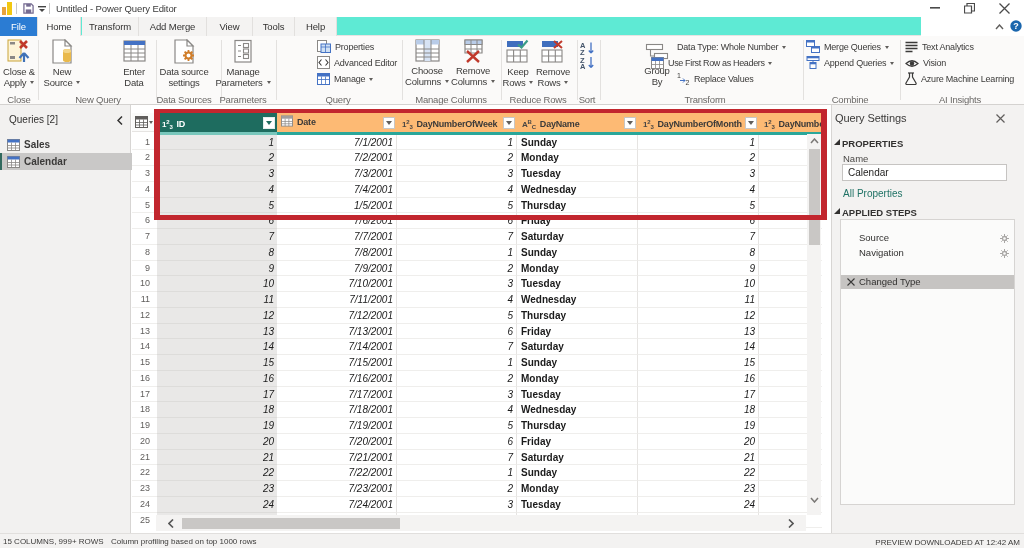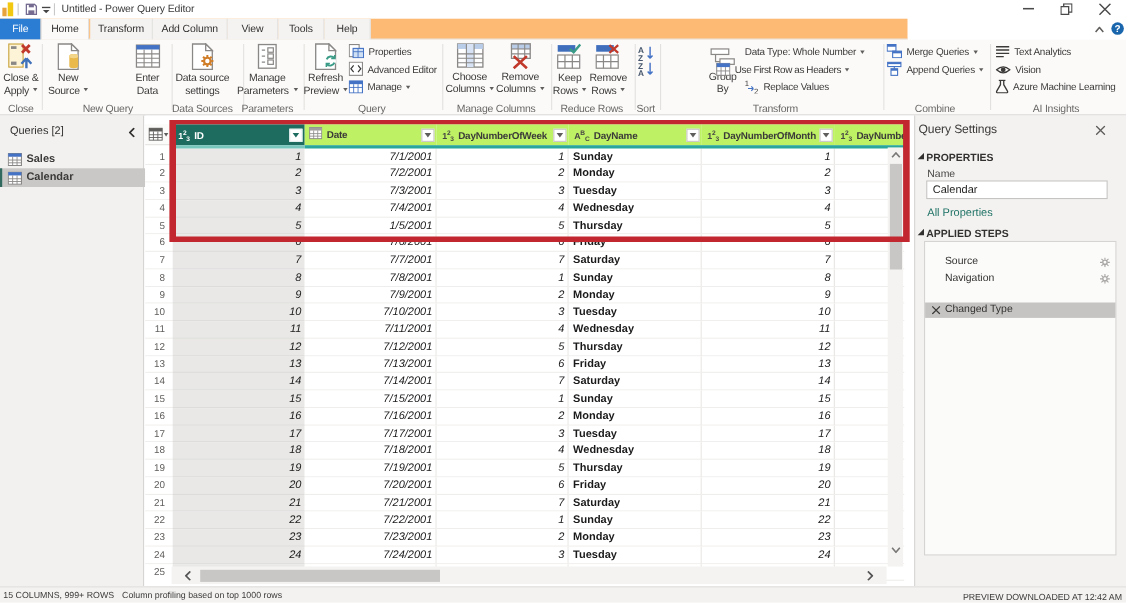--- a/index.html
+++ b/index.html
@@ -3,21 +3,21 @@
 <style>
 * { margin:0; padding:0; box-sizing:border-box; }
 html,body { width:1024px; height:548px; overflow:hidden; }
 body { font-family:"Liberation Sans", sans-serif; position:relative; background:#fff; }
 .abs { position:absolute; }
 
 #titlebar { position:absolute; left:0; top:0; width:1024px; height:17px; background:#fff; }
 #titlebar .apptitle { position:absolute; left:56px; top:3px; font-size:9.5px; letter-spacing:-0.1px; color:#3a3a3a; }
 .tsep { position:absolute; top:3px; width:1px; height:11px; background:#c8c8c8; }
 
-#menubar { position:absolute; left:0; top:17px; width:825px; height:19px; background:#fdba74; border-bottom:1px solid #e6e4e2; }
+#menubar { position:absolute; left:0; top:17px; width:921px; height:19px; background:#5eead4; border-bottom:1px solid #e6e4e2; }
 .mtab { position:absolute; top:0; height:19px; line-height:19px; text-align:center; font-size:9.5px; letter-spacing:-0.1px; color:#323130; border-right:1px solid #e2e0de; background:#f4f3f2; }
 #tab-file { background:#2b7cd3; color:#fff; border-right:none; }
 #tab-home { background:#fbfaf9; border-left:1px solid #e2e0de; }
 
 #ribbon { position:absolute; left:0; top:36px; width:1024px; height:69px; background:#fbfaf9; border-bottom:1px solid #d4d2d0; font-size:9.5px; }
 .rsep { position:absolute; top:4px; width:1px; height:60px; background:#e3e1df; }
 .glabel { position:absolute; top:58px; height:11px; font-size:9.5px; letter-spacing:-0.2px; color:#6a6866; text-align:center; white-space:nowrap; }
 .bigbtn { position:absolute; top:3px; text-align:center; font-size:9.5px; letter-spacing:-0.2px; color:#3b3a39; line-height:10.5px; white-space:nowrap; }
 .bigbtn svg { display:block; margin:0 auto 3px auto; }
 .srow { position:absolute; height:14px; line-height:14px; font-size:9px; letter-spacing:-0.2px; color:#3b3a39; white-space:nowrap; }
@@ -31,21 +31,21 @@
 .qrow svg { position:absolute; left:7px; top:3px; }
 .qrow .qtext { position:absolute; left:24px; }
 #qsel { background:#c9c8c7; border-left:2px solid #31695e; }
 #qsel .qtext { left:22px; }
 
 #rpanel { position:absolute; left:831px; top:105px; width:193px; height:428px; background:#f3f2f1; border-left:1px solid #d7d5d3; }
 
 #statusbar { position:absolute; left:0; top:533px; width:1024px; height:15px; background:#f3f2f1; border-top:1px solid #e1dfdd; font-size:8px; color:#3b3a39; }
 
 #tablearea { position:absolute; left:132px; top:105px; width:699px; height:428px; background:#fff; }
-.hd { position:absolute; top:113px; height:18.5px; background:#bef264; font-size:9px; font-weight:bold; letter-spacing:-0.2px; color:#3b3a39; line-height:18.5px; white-space:nowrap; overflow:hidden; z-index:4; }
+.hd { position:absolute; top:113px; height:18.5px; background:#fdba74; font-size:9px; font-weight:bold; letter-spacing:-0.2px; color:#3b3a39; line-height:18.5px; white-space:nowrap; overflow:hidden; z-index:4; }
 .hd .typ { font-size:8px; font-weight:bold; margin:0 4px 0 5px; color:#484644; }
 .hd .typ sup { font-size:6px; vertical-align:3px; }
 .hd .typ sub { font-size:6px; vertical-align:-2px; }
 #hd-id { background:#1e6c5f; color:#fff; }
 #hd-id .typ { color:#fff; }
 .fbtn { position:absolute; top:3.5px; right:2.5px; width:12px; height:12px; background:#fff; border:1px solid #c8c6c4; }
 .fbtn:after { content:""; position:absolute; left:2.5px; top:3.5px; width:0; height:0; border-left:3px solid transparent; border-right:3px solid transparent; border-top:4px solid #605e5c; }
 #hd-id .fbtn { border-color:#e4f0ee; }
 #hd-id .fbtn:after { border-top-color:#1e6c5f; }
 .hunder { position:absolute; top:131.5px; height:3px; background:#2aa79a; z-index:4; }
@@ -104,21 +104,21 @@
     </svg>
   <svg class="abs" style="left:999px;top:3px" width="11" height="11" viewBox="0 0 11 11">
       <path d="M0.5 0.5 L10.5 10.5 M10.5 0.5 L0.5 10.5" stroke="#4a4a4a" stroke-width="1.3"></path>
     </svg>
 </div>
 
 <div id="menubar">
   <div class="mtab" id="tab-file" style="left:0;width:37px">File</div>
   <div class="mtab" id="tab-home" style="left:37px;width:44px">Home</div>
   <div class="mtab" style="left:82px;width:57px">Transform</div>
-  <div class="mtab" style="left:139px;width:68px">Add Column</div>
+  <div class="mtab" style="left:139px;width:68px">Add Merge</div>
   <div class="mtab" style="left:207px;width:46px">View</div>
   <div class="mtab" style="left:253px;width:42px">Tools</div>
   <div class="mtab" style="left:295px;width:42px">Help</div>
   <svg class="abs" style="left:995px;top:7px" width="9" height="6" viewBox="0 0 9 6">
       <path d="M1 5 L4.5 1 L8 5" fill="none" stroke="#605e5c" stroke-width="1.4"></path>
     </svg>
   <svg class="abs" style="left:1010px;top:3px" width="12" height="12" viewBox="0 0 12 12">
       <circle cx="6" cy="6" r="5.7" fill="#1a66ad"></circle>
       <text x="6" y="9" font-size="9" font-weight="bold" fill="#fff" text-anchor="middle" font-family="Liberation Sans">?</text>
     </svg>
@@ -161,29 +161,20 @@
 <div class="rsep" style="left:221px"></div>
 <div class="bigbtn" style="left:210px;width:66px"><svg width="22" height="25" viewBox="0 0 22 25">
         <rect x="3" y="1.5" width="16" height="21.5" fill="#fff" stroke="#8a8886" stroke-width="1.2"></rect>
         <path d="M6 6.5 h3 M6 12 h3 M6 17.5 h3" stroke="#8a8886" stroke-width="1.2"></path>
         <rect x="11.5" y="4.5" width="5" height="4" fill="#fff" stroke="#8a8886" stroke-width="1.1"></rect>
         <rect x="11.5" y="10" width="5" height="4" fill="#fff" stroke="#8a8886" stroke-width="1.1"></rect>
         <rect x="11.5" y="15.5" width="5" height="4" fill="#fff" stroke="#8a8886" stroke-width="1.1"></rect>
       </svg>Manage<br>Parameters <span class="caret"></span></div>
 <div class="glabel" style="left:214px;width:58px">Parameters</div>
 <div class="rsep" style="left:276px"></div>
-<div class="bigbtn" style="left:271px;width:50px"><svg width="21" height="25" viewBox="0 0 21 25">
-        <path d="M1 1 h12 l6 6 v17 h-18 z" fill="#fff" stroke="#8a8886" stroke-width="1.2"></path>
-        <path d="M13 1 l6 6 h-6 z" fill="#fff" stroke="#8a8886" stroke-width="1.2"></path>
-        <g>
-          <circle cx="14.5" cy="16.5" r="5" fill="#fff" stroke="none"></circle>
-          <path d="M11 15 a4 4 0 0 1 7 -1 M18 18 a4 4 0 0 1 -7 1" fill="none" stroke="#3a9c87" stroke-width="1.8"></path>
-          <path d="M18.3 11 v3.2 h-3.2 M10.7 22 v-3.2 h3.2" fill="none" stroke="#3a9c87" stroke-width="1.4"></path>
-        </g>
-      </svg>Refresh<br>Preview <span class="caret"></span></div>
 <div class="srow" style="left:317px;top:4px"><svg width="14" height="13" viewBox="0 0 14 13">
         <rect x="0.5" y="0.5" width="9" height="11" fill="#fff" stroke="#8a8886"></rect>
         <rect x="4" y="4" width="9.5" height="8.5" fill="#cfe0f4" stroke="#4472c4"></rect>
         <path d="M4 7 h9.5 M8.5 4 v8.5" stroke="#4472c4" stroke-width="0.8"></path>
       </svg>Properties</div>
 <div class="srow" style="left:317px;top:20px"><svg width="13" height="13" viewBox="0 0 13 13">
         <rect x="0.5" y="0.5" width="12" height="12" fill="#fff" stroke="#8a8886"></rect>
         <path d="M4.5 3.5 L2 6.5 L4.5 9.5 M8.5 3.5 L11 6.5 L8.5 9.5" fill="none" stroke="#3b3a39" stroke-width="1.1"></path>
       </svg>Advanced Editor</div>
 <div class="srow" style="left:317px;top:36px"><svg width="13" height="12" viewBox="0 0 13 12">

